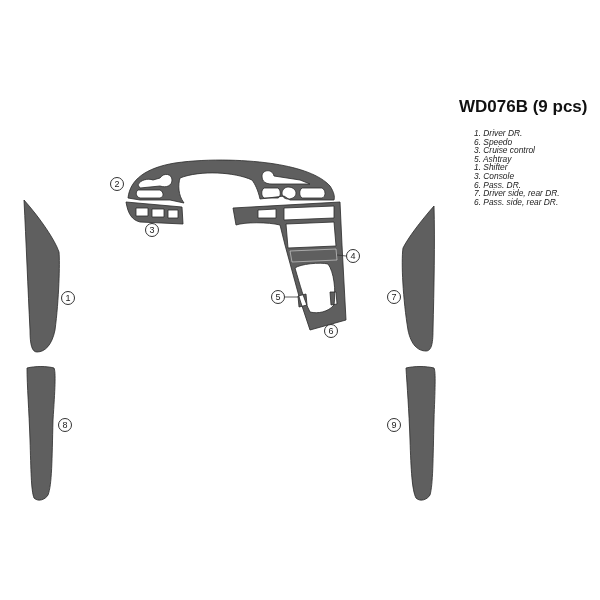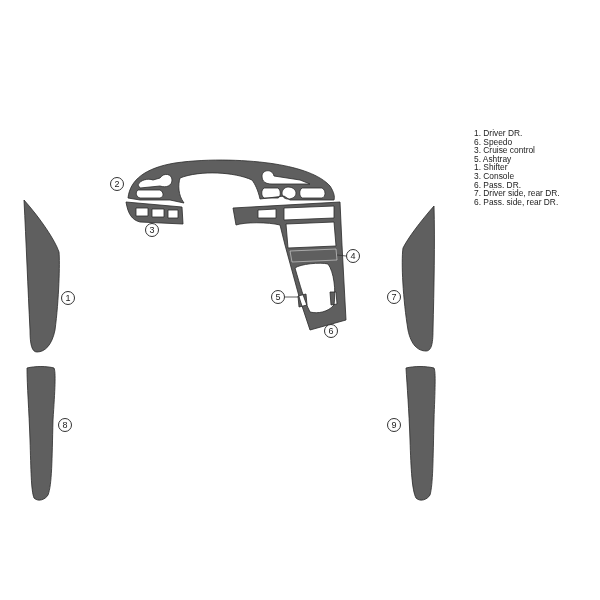--- a/index.html
+++ b/index.html
@@ -1,20 +1,20 @@
 <!DOCTYPE html>
 <html><head>
 <meta charset="utf-8">
 <style>
   html,body{margin:0;padding:0;background:#ffffff;}
   body{width:600px;height:600px;position:relative;overflow:hidden;font-family:"Liberation Sans",sans-serif;}
   #diagram{position:absolute;left:0;top:0;width:600px;height:600px;}
   .title{position:absolute;left:459px;top:97px;font-size:17px;font-weight:bold;color:#111;letter-spacing:0px;}
   .legend{position:absolute;left:474px;top:129px;margin:0;padding:0;list-style:none;font-size:8.4px;line-height:8.6px;color:#222;}
-  .legend li{margin:0;padding:0;white-space:nowrap;}
+  .legend li{margin:0;padding:0;white-space:nowrap;font-style:italic;}
   .callout{position:absolute;width:12px;height:12px;border:1.2px solid #333;border-radius:50%;background:#fff;font-size:9px;line-height:12px;text-align:center;color:#222;box-sizing:content-box;}
 </style>
 </head>
 <body>
 
 <div id="diagram">
   <svg width="600" height="600" viewBox="0 0 600 600">
     <g fill="#5f5f5f" stroke="#2a2a2a" stroke-width="0.8">
 
       <path d="M24,200 C40,218 55,240 59,252 C60,262 59,300 55,330 C52,345 45,352 37,352 C32,352 30,345 30,330 C28,290 26,240 24,200 Z"></path>
@@ -48,20 +48,21 @@
 
       <path d="M290,251 L336,249 L337,260 L292,262 Z" stroke="#ddd" stroke-width="0.6"></path>
     </g>
 
     <g stroke="#333" stroke-width="0.8" fill="none">
       <line x1="337" y1="255" x2="346" y2="256"></line>
       <line x1="285" y1="297" x2="298" y2="297"></line>
     </g>
   </svg>
 
+  <div class="title">WD076B (9 pcs)</div>
 
   <ul class="legend">
     <li>1. Driver DR.</li>
     <li>6. Speedo</li>
     <li>3. Cruise control</li>
     <li>5. Ashtray</li>
     <li>1. Shifter</li>
     <li>3. Console</li>
     <li>6. Pass. DR.</li>
     <li>7. Driver side, rear DR.</li>

